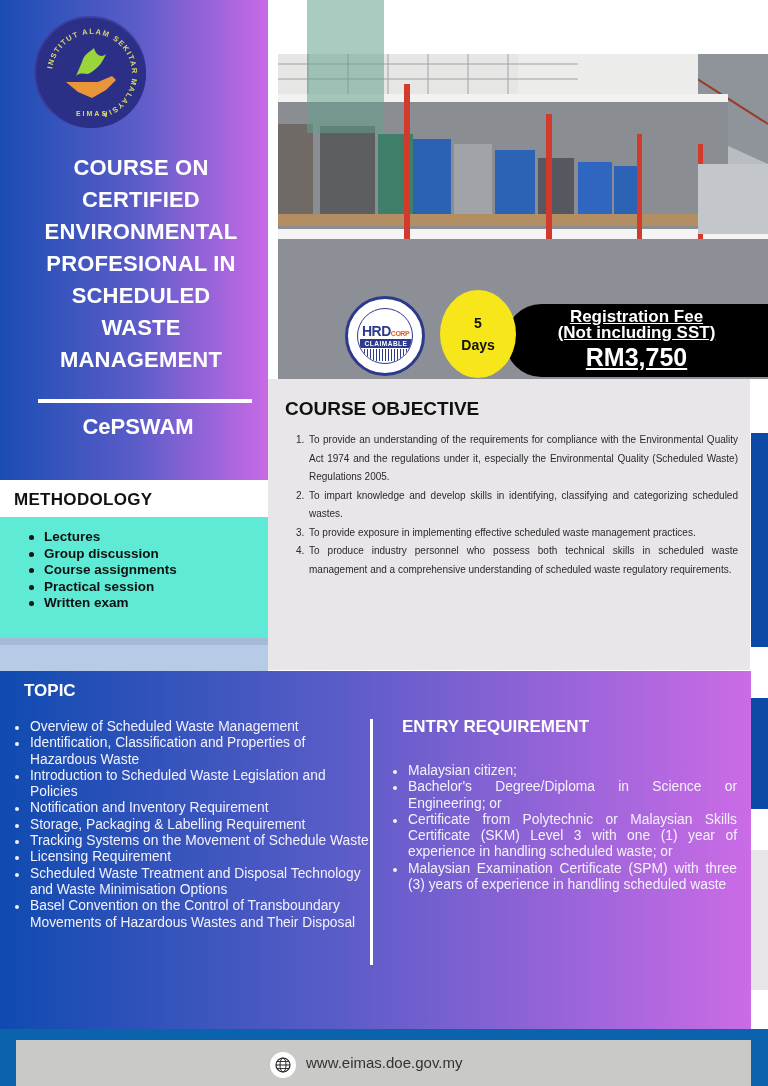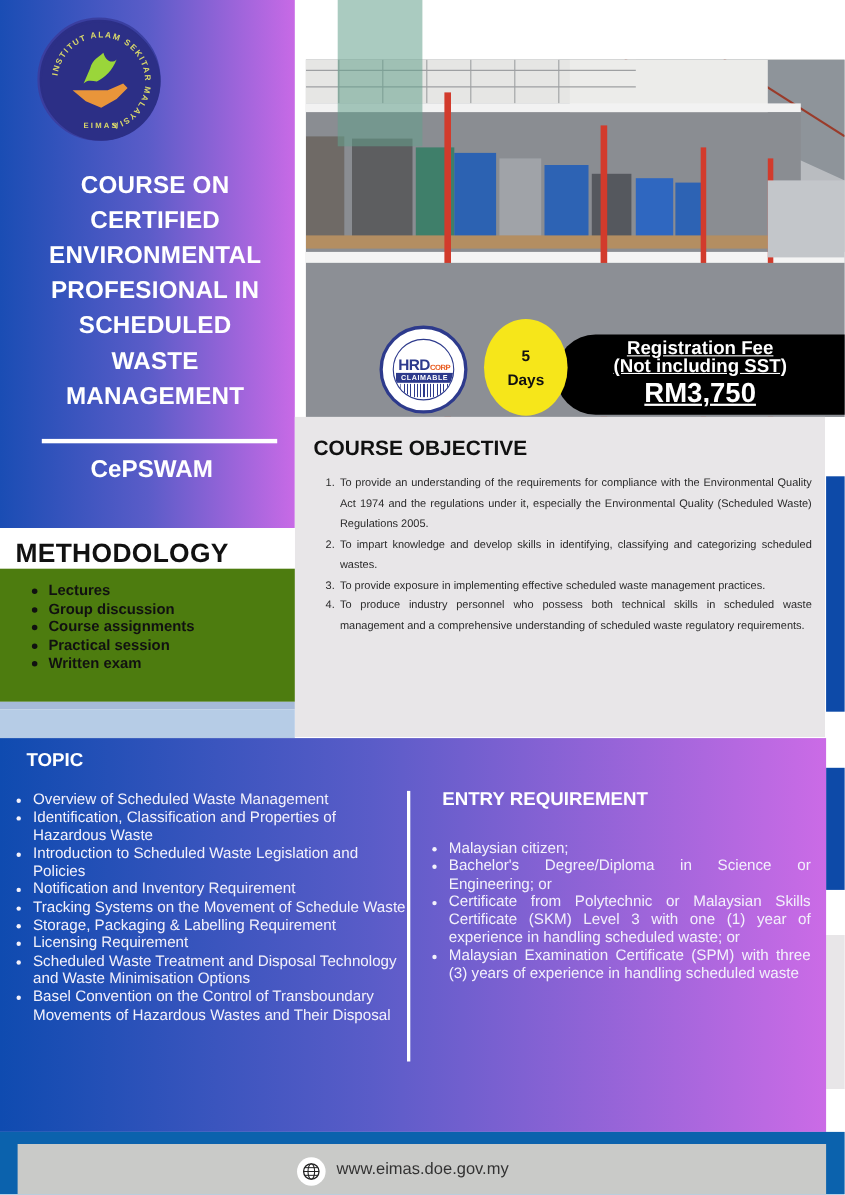--- a/index.html
+++ b/index.html
@@ -31,25 +31,25 @@
     color: #ffffff; font-weight: bold; font-size: 22px; text-align: center;
   }
 
   
   .method-head {
     position: absolute; left: 0; top: 480px; width: 268px; height: 37px;
     background: #ffffff;
   }
   .method-head h2 {
     position: absolute; left: 14px; top: 10px;
-    font-size: 24px; font-weight: bold; color: #111; letter-spacing: 0.3px;
+    font-size: 17px; font-weight: bold; color: #111; letter-spacing: 0.3px;
   }
   .method-body {
     position: absolute; left: 0; top: 517px; width: 268px; height: 121px;
-    background: #4d7c0f;
+    background: #5eead4;
   }
   .method-body ul { position: absolute; left: 44px; top: 12px; list-style: none; }
   .method-body li {
     font-size: 13.5px; font-weight: bold; color: #111; line-height: 16.5px; position: relative;
   }
   .method-body li::before {
     content: ""; position: absolute; left: -15px; top: 6px; width: 5px; height: 5px;
     border-radius: 50%; background: #111;
   }
   .method-band1 { position: absolute; left: 0; top: 638px; width: 268px; height: 7px; background: #a6bad8; }
@@ -284,22 +284,22 @@
 <div class="method-band1"></div>
 <div class="method-band2"></div>
 
 <div class="bottom">
   <div class="topic-h">TOPIC</div>
   <ul class="topic-list">
     <li>Overview of Scheduled Waste Management</li>
     <li>Identification, Classification and Properties of Hazardous Waste</li>
     <li>Introduction to Scheduled Waste Legislation and Policies</li>
     <li>Notification and Inventory Requirement</li>
+    <li>Storage, Packaging &amp; Labelling Requirement</li>
     <li>Tracking Systems on the Movement of Schedule Waste</li>
-    <li>Storage, Packaging &amp; Labelling Requirement</li>
     <li>Licensing Requirement</li>
     <li>Scheduled Waste Treatment and Disposal Technology and Waste Minimisation Options</li>
     <li>Basel Convention on the Control of Transboundary Movements of Hazardous Wastes and Their Disposal</li>
   </ul>
   <div class="divider"></div>
   <div class="entry-h">ENTRY REQUIREMENT</div>
   <ul class="entry-list">
     <li>Malaysian citizen;</li>
     <li>Bachelor's Degree/Diploma in Science or Engineering; or</li>
     <li>Certificate from Polytechnic or Malaysian Skills Certificate (SKM) Level 3 with one (1) year of experience in handling scheduled waste; or</li>

